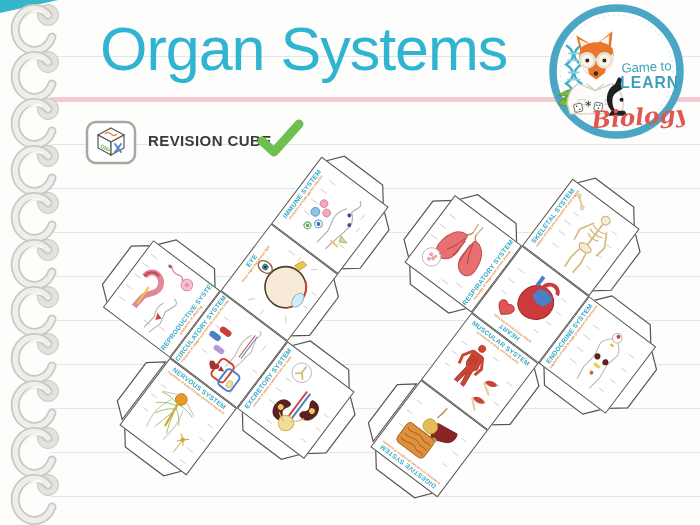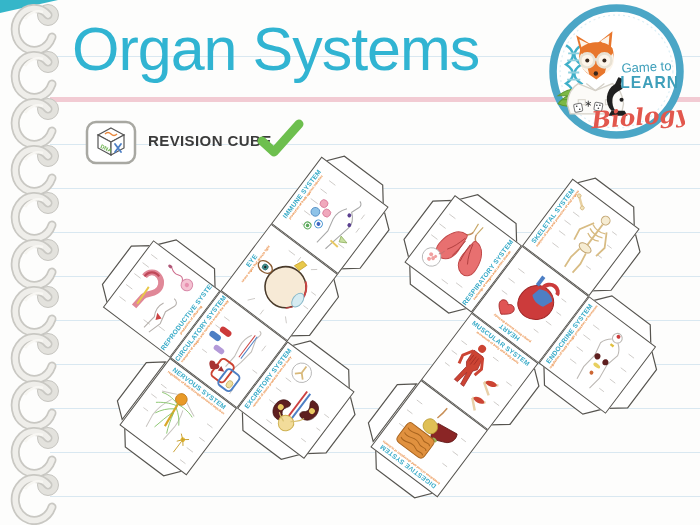--- a/index.html
+++ b/index.html
@@ -7,21 +7,21 @@
   .stage{position:absolute;inset:0;width:700px;height:525px;background:#fdfdfc;overflow:hidden;}
 
   .ruled{position:absolute;left:50px;right:0;top:56px;bottom:0;
          background:repeating-linear-gradient(180deg,#d9e8f1 0 1.5px,transparent 1.5px 44px);z-index:0;}
   .pinkline{position:absolute;left:50px;right:0;top:97px;height:5px;background:#f2cbd3;z-index:1;}
   .corner{position:absolute;left:0;top:0;width:58px;height:13px;background:#35b6c9;
           clip-path:polygon(0 0,100% 0,0 100%);z-index:4;}
 
   .spiral{position:absolute;left:0;top:0;z-index:5;}
 
-  .title{position:absolute;left:72px;top:14px;margin:0;font-size:61px;font-weight:400;
+  .title{position:absolute;left:100px;top:14px;margin:0;font-size:61px;font-weight:400;
          color:#31b4d2;letter-spacing:-1px;z-index:2;}
 
   .cubeicon{position:absolute;left:85px;top:120px;z-index:2;}
   .revlabel{position:absolute;left:148px;top:132px;font-size:15px;font-weight:700;
             color:#3b3b3b;letter-spacing:.4px;z-index:2;}
   .check{position:absolute;left:257px;top:119px;z-index:2;}
 
   .logo{position:absolute;left:548px;top:3px;width:137px;height:137px;z-index:6;}
 
   .net{position:absolute;width:252px;height:336px;transform:rotate(37deg);z-index:3;}

